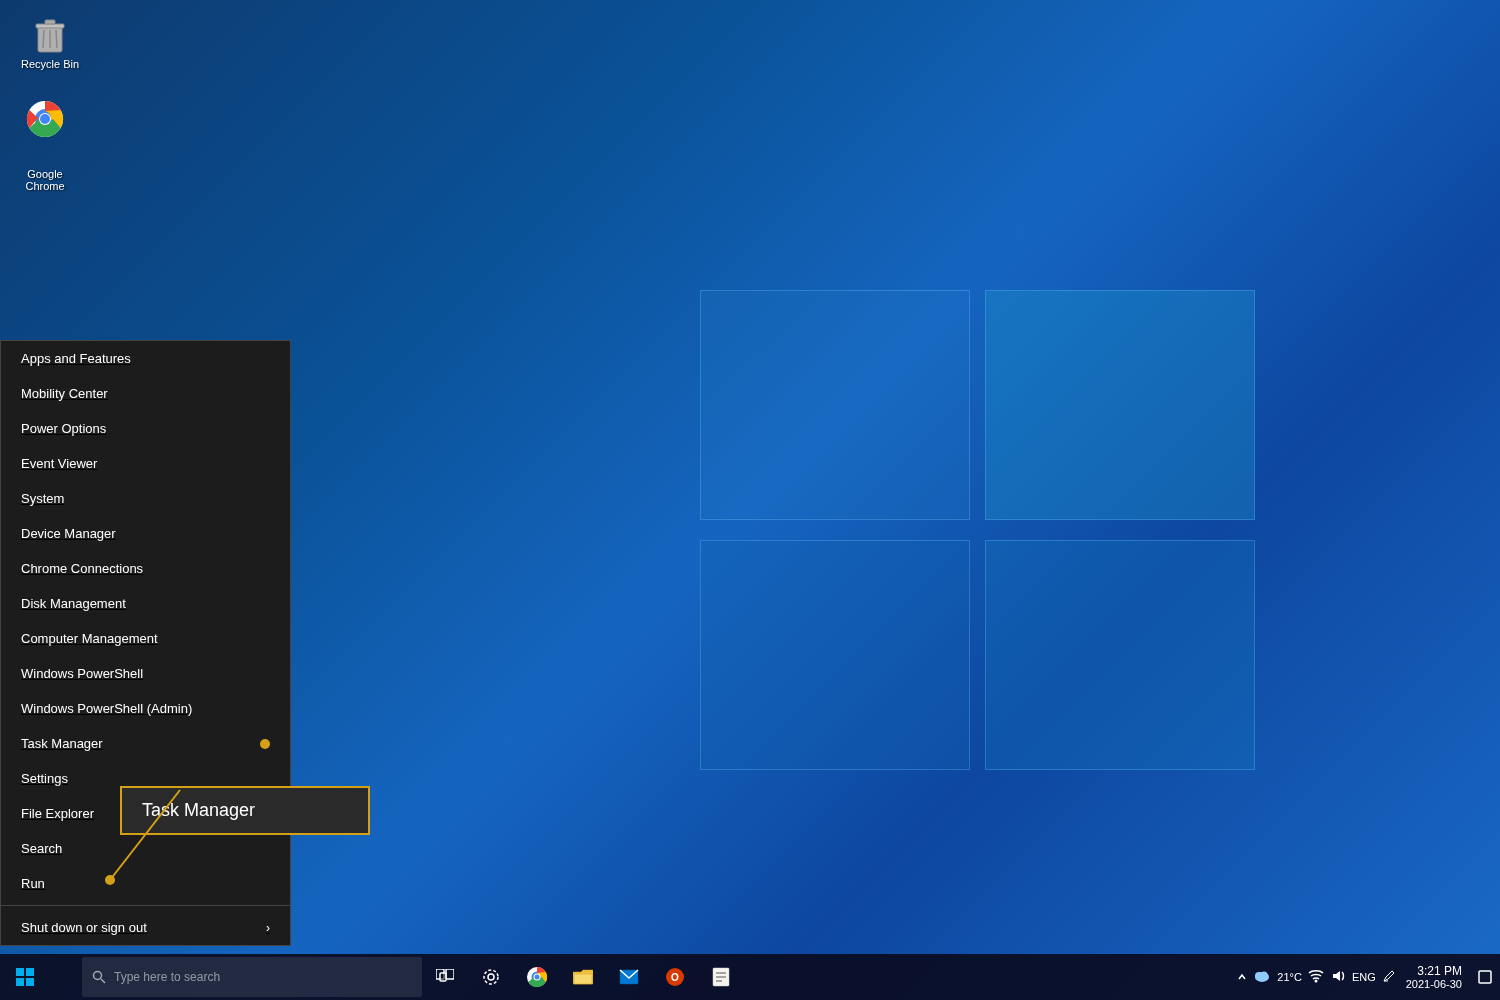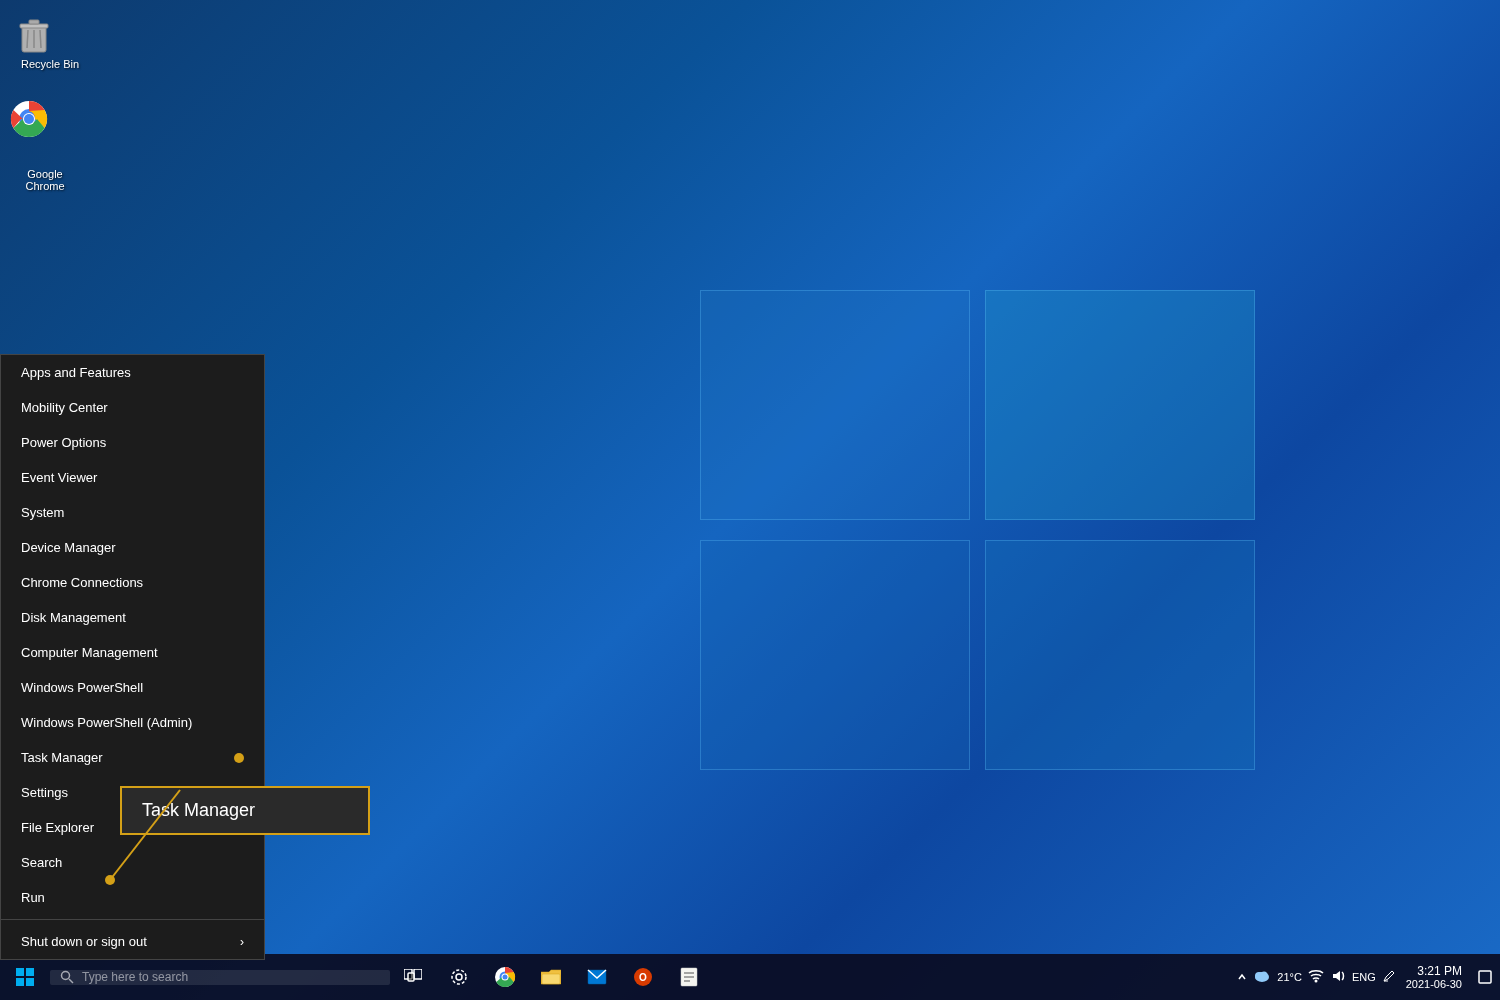--- a/index.html
+++ b/index.html
@@ -65,20 +65,21 @@
       top: 340px;
       left: 285px;
       background: rgba(20,120,190,0.3);
     }
 
     
     .desktop-icon {
       position: absolute;
       display: flex;
       flex-direction: column;
+      align-items: center;
       width: 80px;
       cursor: pointer;
       padding: 4px;
     }
 
     .icon-img {
       width: 40px;
       height: 40px;
       margin-bottom: 4px;
     }
@@ -87,25 +88,26 @@
       color: white;
       font-size: 11px;
       text-align: center;
       text-shadow: 1px 1px 2px rgba(0,0,0,0.8);
     }
 
     
     .context-menu {
       position: absolute;
       left: 0;
-      bottom: 40px;
-      width: 265px;
+      bottom: 54px;
+      width: 291px;
       background: #1c1c1c;
       border: 1px solid #444;
       z-index: 100;
+      text-decoration: underline;
     }
 
     .context-menu-item {
       padding: 10px 20px;
       color: #ffffff;
       font-size: 13px;
       cursor: pointer;
       display: flex;
       align-items: center;
       justify-content: space-between;
@@ -162,27 +164,28 @@
       width: 50px;
       height: 46px;
       display: flex;
       align-items: center;
       justify-content: center;
       cursor: pointer;
     }
 
     .taskbar-search {
       width: 340px;
-      height: 15px;
+      height: 40px;
       background: rgba(255,255,255,0.1);
       border-radius: 2px;
       display: flex;
       align-items: center;
       padding: 0 10px;
       gap: 8px;
+      margin-left: 32px;
     }
 
     .taskbar-icon {
       width: 46px;
       height: 46px;
       display: flex;
       align-items: center;
       justify-content: center;
       cursor: pointer;
       color: white;

